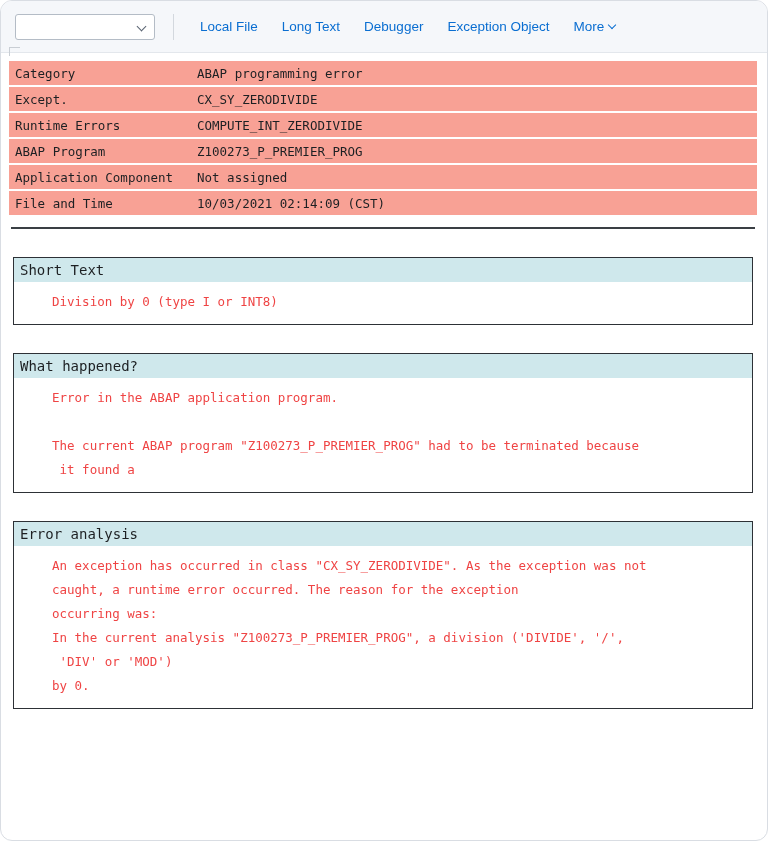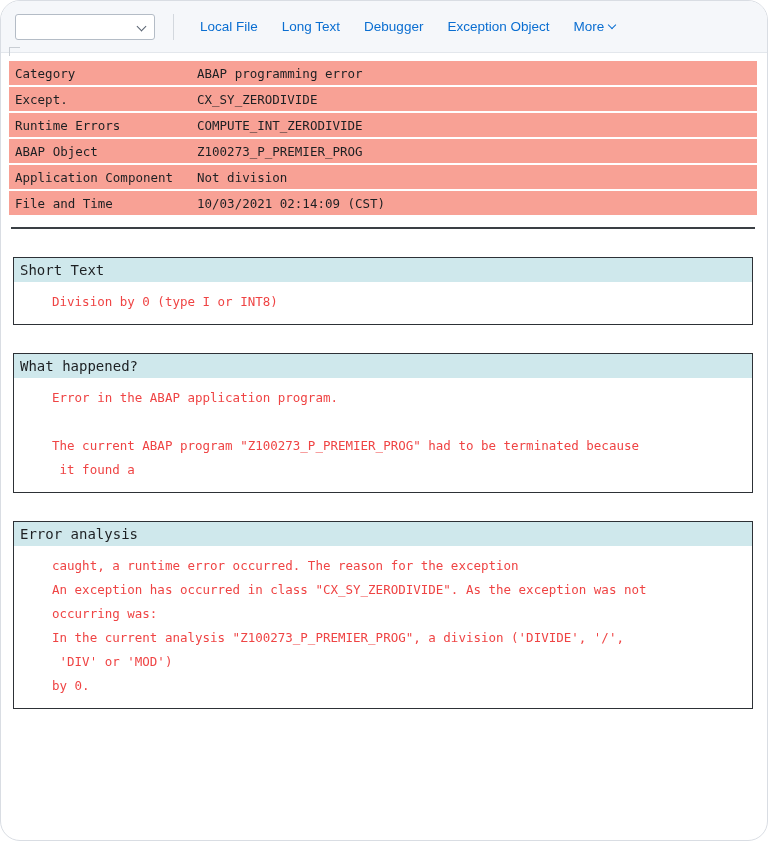--- a/index.html
+++ b/index.html
@@ -12,21 +12,21 @@
     font-family: "DejaVu Sans Mono", monospace;
   }
 
   #app-frame {
     position: absolute;
     left: 0;
     top: 0;
     width: 768px;
     height: 841px;
     background: #ffffff;
-    border-radius: 20px;
+    border-radius: 12px;
     border: 1px solid #d9dde3;
     box-sizing: border-box;
     overflow: hidden;
   }
 
   
   .toolbar {
     height: 52px;
     background: #f5f7fa;
     display: flex;
@@ -222,26 +222,26 @@
         </tr>
         <tr>
           <td class="k">Except.</td>
           <td>CX_SY_ZERODIVIDE</td>
         </tr>
         <tr>
           <td class="k">Runtime Errors</td>
           <td>COMPUTE_INT_ZERODIVIDE</td>
         </tr>
         <tr>
-          <td class="k">ABAP Object</td>
+          <td class="k">ABAP Program</td>
           <td>Z100273_P_PREMIER_PROG</td>
         </tr>
         <tr>
           <td class="k">Application Component</td>
-          <td>Not division</td>
+          <td>Not assigned</td>
         </tr>
         <tr>
           <td class="k">File and Time</td>
           <td>10/03/2021 02:14:09 (CST)</td>
         </tr>
       </tbody>
     </table>
 
     <div class="hr-thick"></div>
 
@@ -258,22 +258,22 @@
         <div class="panel-line">Error in the ABAP application program.</div>
         <div class="panel-line blank"></div>
         <div class="panel-line">The current ABAP program "Z100273_P_PREMIER_PROG" had to be terminated because</div>
         <div class="panel-line"> it found a</div>
       </div>
     </div>
 
     <div class="panel">
       <div class="panel-head">Error analysis</div>
       <div class="panel-body">
+        <div class="panel-line">An exception has occurred in class "CX_SY_ZERODIVIDE". As the exception was not</div>
         <div class="panel-line">caught, a runtime error occurred. The reason for the exception</div>
-        <div class="panel-line">An exception has occurred in class "CX_SY_ZERODIVIDE". As the exception was not</div>
         <div class="panel-line">occurring was:</div>
         <div class="panel-line">In the current analysis "Z100273_P_PREMIER_PROG", a division ('DIVIDE', '/',</div>
         <div class="panel-line"> 'DIV' or 'MOD')</div>
         <div class="panel-line">by 0.</div>
       </div>
     </div>
 
   </div>
 </div>
 

